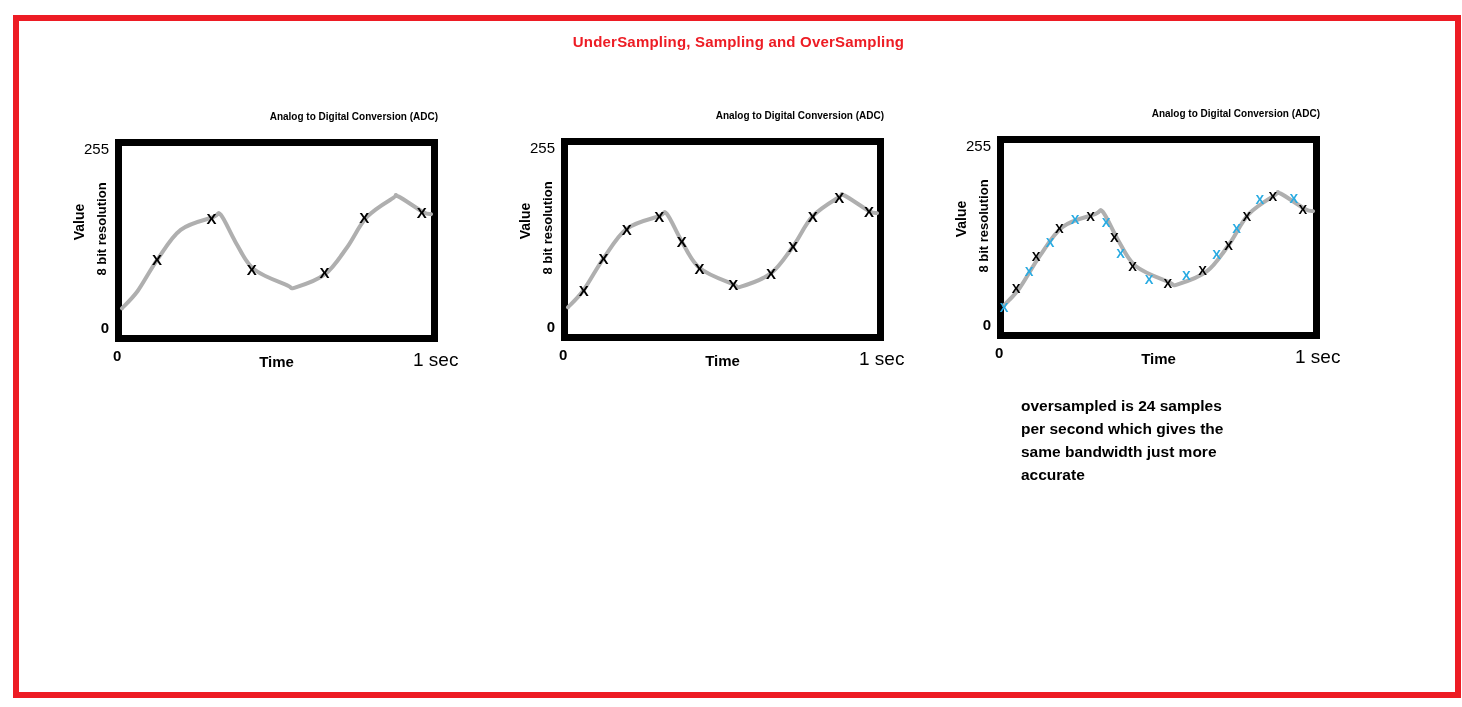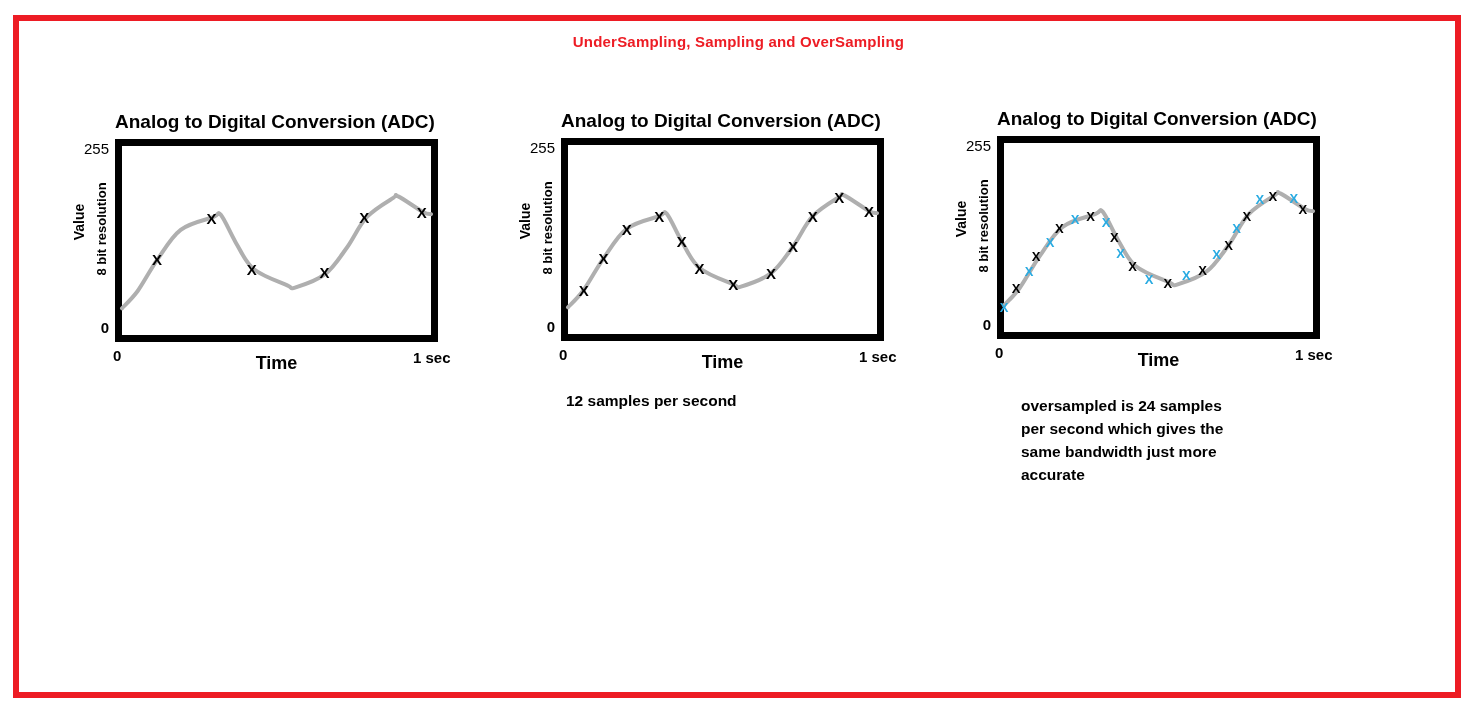--- a/index.html
+++ b/index.html
@@ -14,44 +14,44 @@
   .main-title {
     position:absolute; top:33px; left:0; width:100%; text-align:center;
     color:#ED1C24; font-weight:bold; font-size:15px; letter-spacing:0.2px;
   }
   .chart { position:absolute; width:470px; height:440px; }
   .chart.c1 { left:55px;  top:104px; }
   .chart.c2 { left:501px; top:103px; }
   .chart.c3 { left:937px; top:101px; }
 
   .chart-title {
-    position:absolute; left:60px; top:7px; width:323px; text-align:left;
-    font-weight:bold; font-size:19px;
+    position:absolute; left:60px; top:7px; width:323px; text-align:right;
+    font-weight:bold; font-size:10px;
   }
   .plotbox {
     position:absolute; left:60px; top:35px; width:309px; height:189px;
     border:7px solid #000;
   }
   .plotbox svg { position:absolute; left:0; top:0; overflow:visible; display:block; }
 
   .ytick-top    { position:absolute; left:0; top:36px;  width:54px; text-align:right; font-weight:normal; font-size:15px; }
   .ytick-bottom { position:absolute; left:0; top:215px; width:54px; text-align:right; font-weight:bold; font-size:15px; }
 
   .ylabel-value {
     position:absolute; left:-71px; top:108px; width:190px; height:20px; line-height:20px;
     text-align:center; transform:rotate(-90deg); font-weight:bold; font-size:14px;
   }
   .ylabel-res {
     position:absolute; left:-48px; top:115px; width:190px; height:20px; line-height:20px;
     text-align:center; transform:rotate(-90deg); font-weight:bold; font-size:13px;
   }
 
   .xtick-left  { position:absolute; left:58px;  top:243px; font-weight:bold; font-size:15px; }
-  .xlabel      { position:absolute; left:60px;  top:249px; width:323px; text-align:center; font-weight:bold; font-size:18px; }
-  .xtick-right { position:absolute; left:358px; top:245px; width:110px; font-weight:bold; font-size:15px; }
+  .xlabel      { position:absolute; left:60px;  top:249px; width:323px; text-align:center; font-weight:bold; font-size:15px; }
+  .xtick-right { position:absolute; left:358px; top:245px; width:110px; font-weight:normal; font-size:19px; }
 
   .caption {
     position:absolute; font-weight:bold; font-size:15.5px; line-height:23px;
     white-space:pre-line; width:340px;
   }
   .chart.c1 .caption { left:49px; top:297px; }
   .chart.c2 .caption { left:65px; top:286px; }
   .chart.c3 .caption { left:60px; top:293px;margin-left:24px; }
 
   text.marker { font-family:"Liberation Sans", sans-serif; font-weight:bold; font-size:15px; }
@@ -106,21 +106,20 @@
           <text x="203.0" y="128.2" text-anchor="middle" dy="0.38em" class="marker" fill="#000000">X</text>
           <text x="225.0" y="101.5" text-anchor="middle" dy="0.38em" class="marker" fill="#000000">X</text>
           <text x="244.7" y="71.2" text-anchor="middle" dy="0.38em" class="marker" fill="#000000">X</text>
           <text x="271.3" y="51.9" text-anchor="middle" dy="0.38em" class="marker" fill="#000000">X</text>
           <text x="301.0" y="66.0" text-anchor="middle" dy="0.38em" class="marker" fill="#000000">X</text>
         </svg>
     </div>
     <div class="xtick-left">0</div>
     <div class="xlabel">Time</div>
     <div class="xtick-right">1 sec</div>
-    <div class="caption">12 samples per second</div>
   </div>
 
   <div class="chart c3">
     <div class="chart-title">Analog to Digital Conversion (ADC)</div>
     <div class="ytick-top">255</div>
     <div class="ylabel-value">Value</div>
     <div class="ylabel-res">8 bit resolution</div>
     <div class="ytick-bottom">0</div>
     <div class="plotbox">
       <svg width="309" height="189" viewBox="0 0 309 189">

